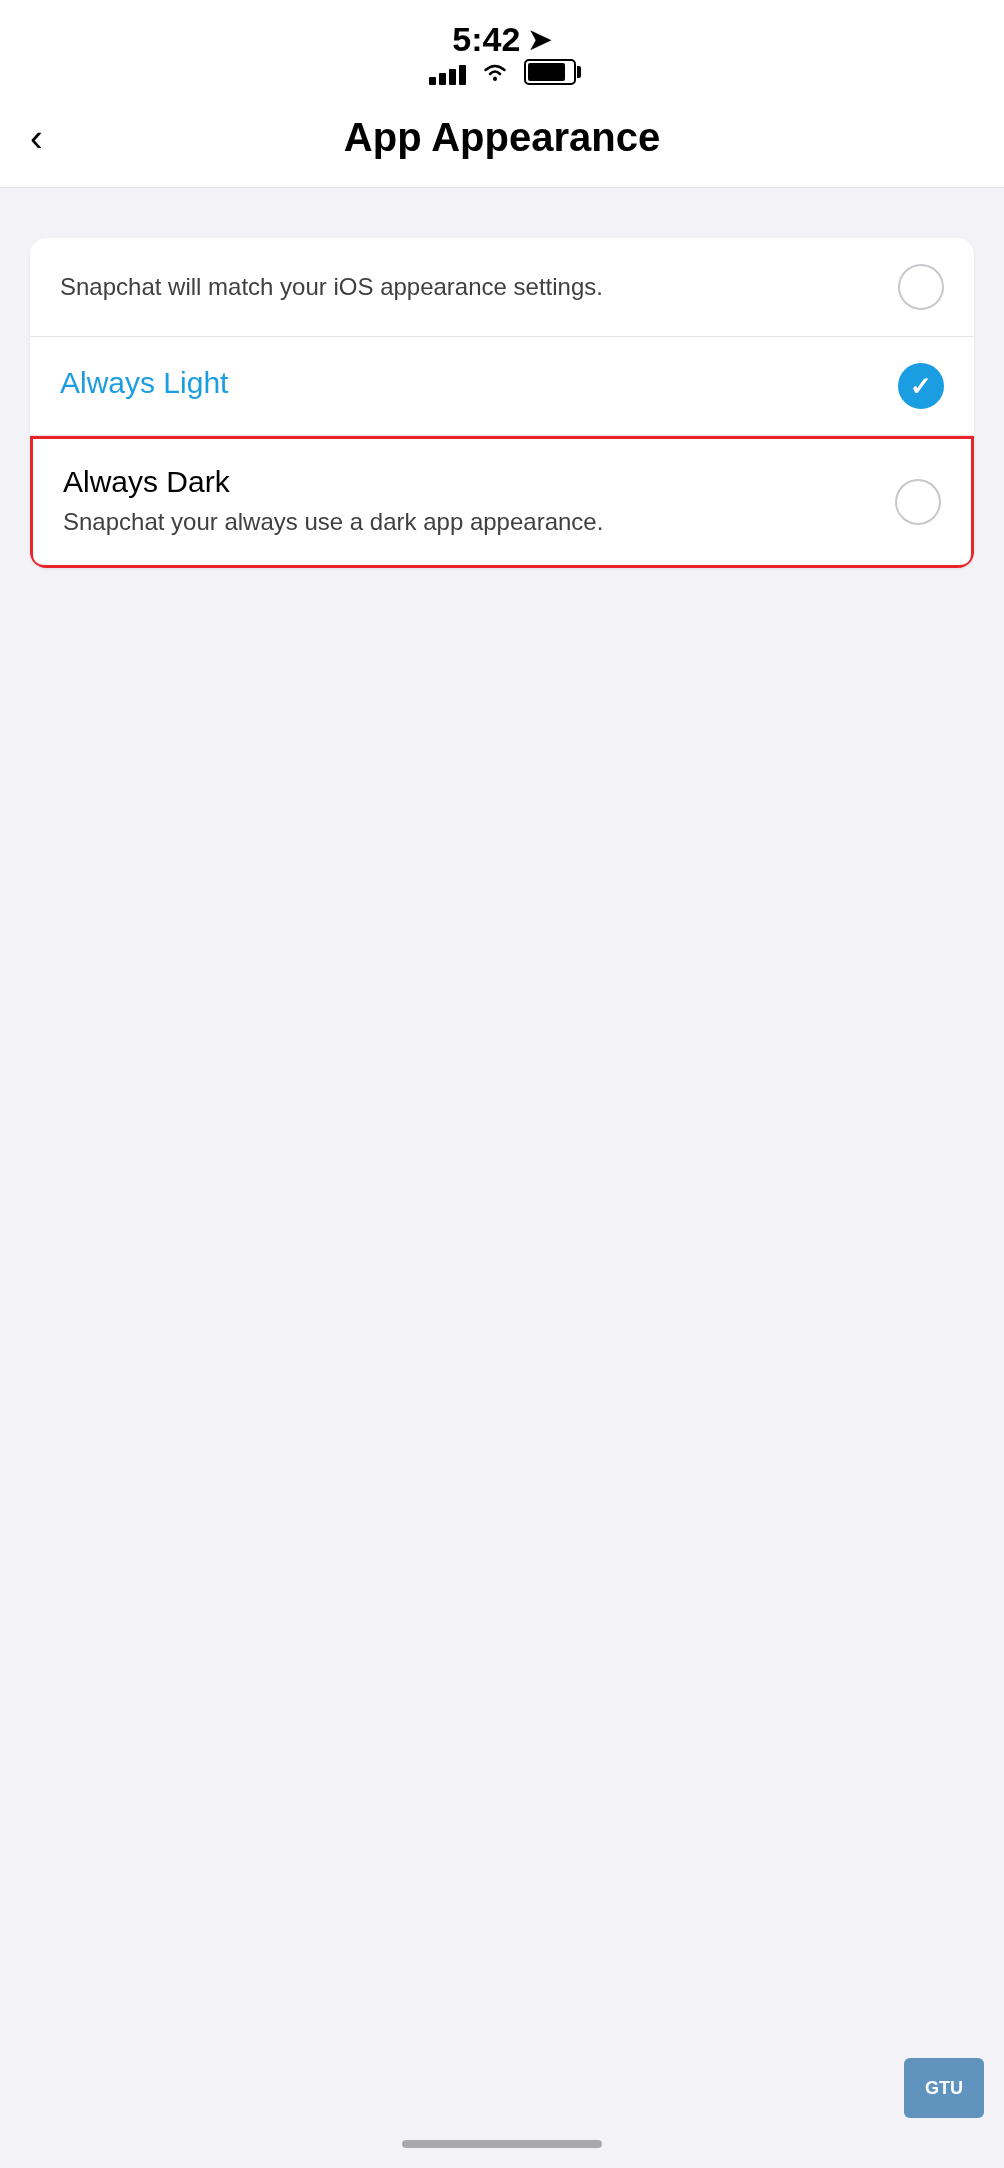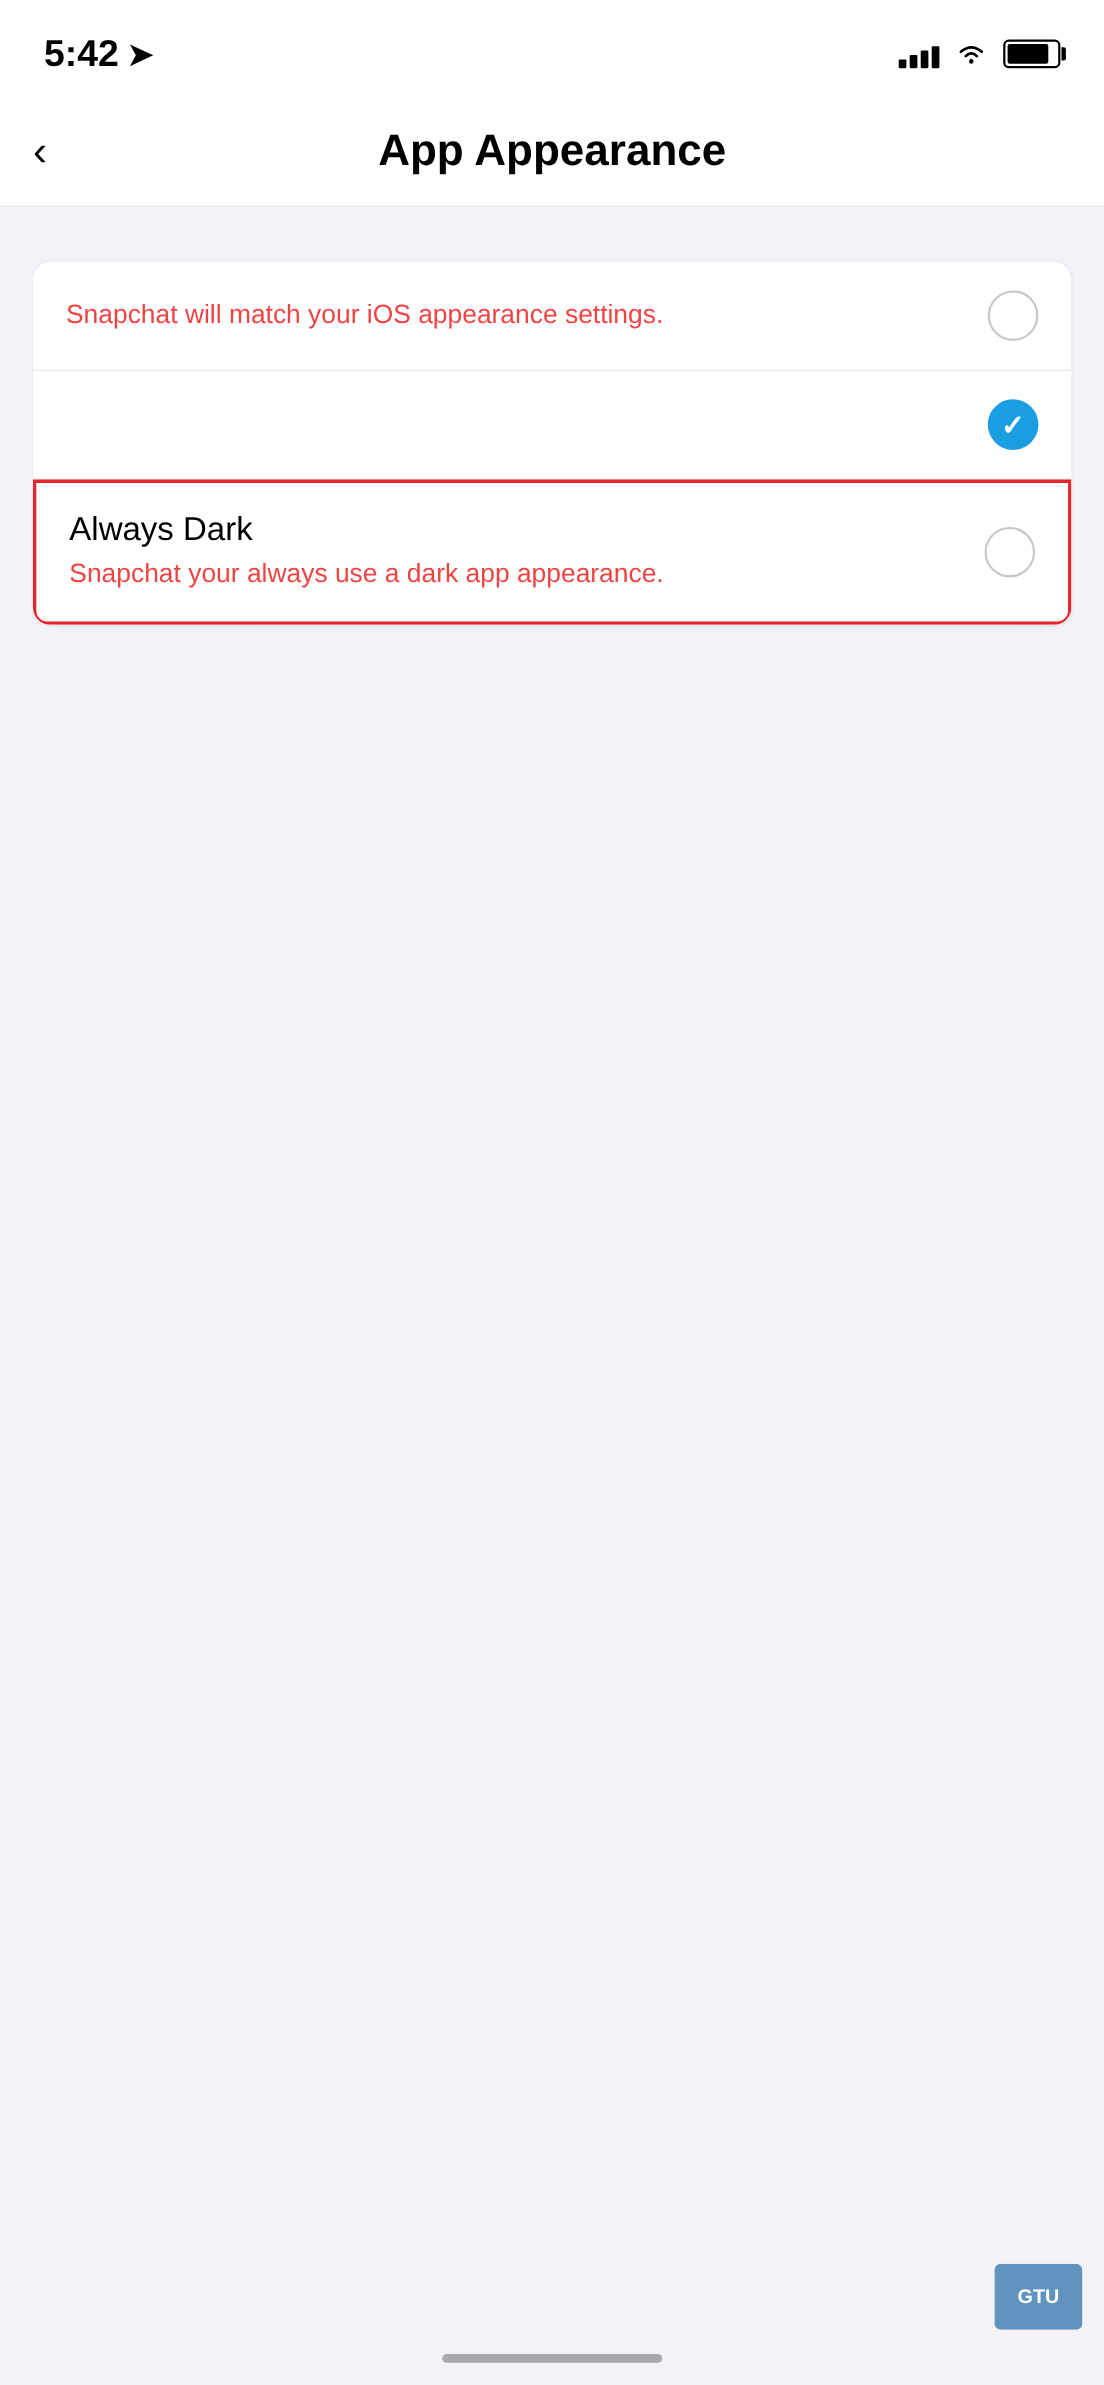--- a/index.html
+++ b/index.html
@@ -17,22 +17,22 @@
       position: relative;
       overflow-x: hidden;
     }
 
     
     .status-bar {
       background: #ffffff;
       height: 88px;
       display: flex;
       align-items: center;
-      justify-content: space-between;
       padding: 20px 40px 10px 40px;
+      flex-direction: column;
     }
 
     .status-time {
       font-size: 34px;
       font-weight: 600;
       color: #000000;
       display: flex;
       align-items: center;
       gap: 8px;
     }
@@ -155,21 +155,21 @@
       color: #000000;
       margin-bottom: 6px;
     }
 
     .option-title.active-blue {
       color: #1a9de1;
     }
 
     .option-description {
       font-size: 24px;
-      color: #ef4444;
+      color: #404040;
       line-height: 1.4;
     }
 
     
     .radio-button {
       width: 46px;
       height: 46px;
       border-radius: 50%;
       border: 2px solid #c7c7cc;
       display: flex;
@@ -268,20 +268,21 @@
 
     <div class="option-row">
       <div class="option-text">
         <div class="option-description">Snapchat will match your iOS appearance settings.</div>
       </div>
       <div class="radio-button"></div>
     </div>
 
     <div class="option-row">
       <div class="option-text">
+        <div class="option-title active-blue">Always Light</div>
       </div>
       <div class="radio-button checked"></div>
     </div>
 
     <div class="option-row always-dark-row" style="border: 3px solid #e8242a; border-radius: 0 0 13px 13px; margin: 0; padding: 26px 30px;">
       <div class="option-text">
         <div class="option-title">Always Dark</div>
         <div class="option-description">Snapchat your always use a dark app appearance.</div>
       </div>
       <div class="radio-button"></div>

